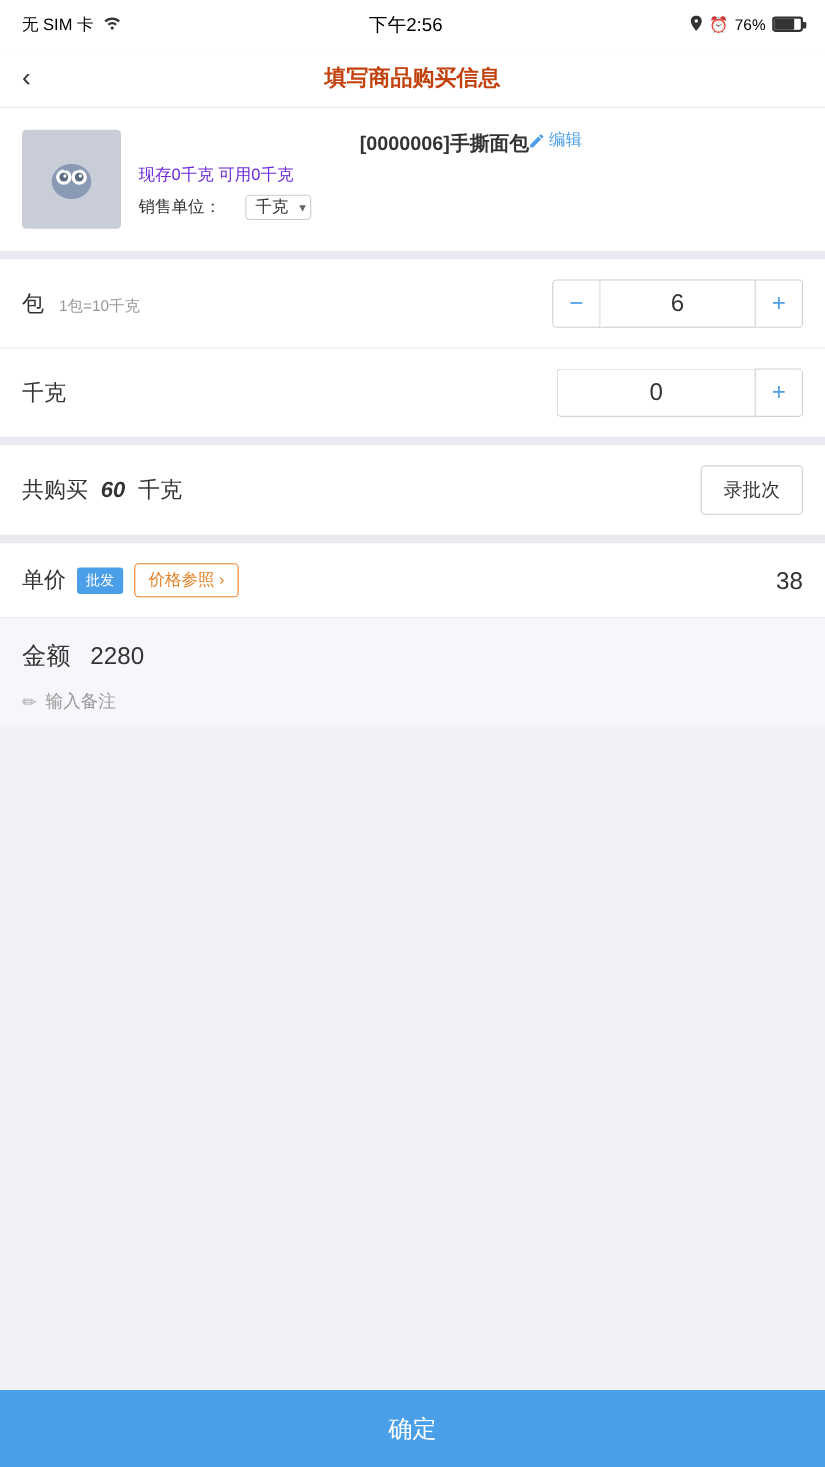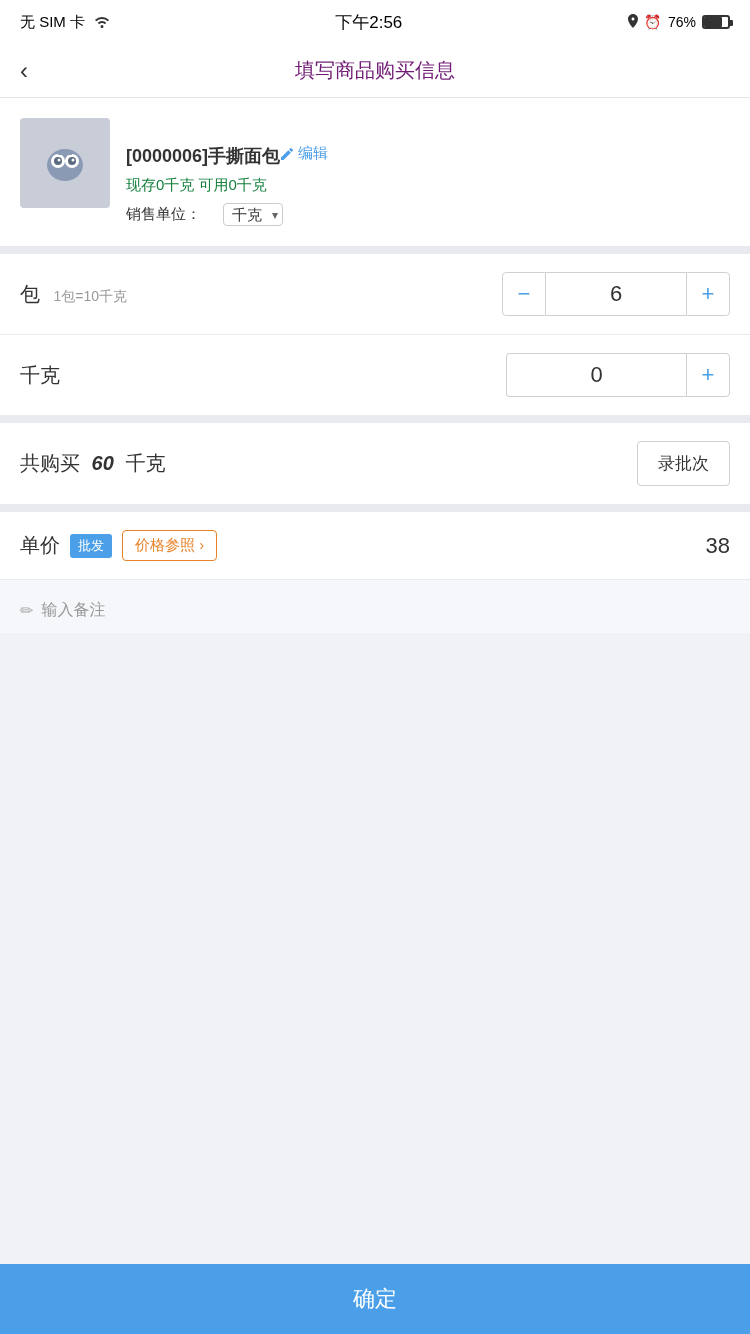--- a/index.html
+++ b/index.html
@@ -52,36 +52,36 @@
       position: absolute;
       left: 20px;
       font-size: 24px;
       color: #333;
       cursor: pointer;
       display: flex;
       align-items: center;
     }
     .nav-title {
       font-size: 20px;
-      font-weight: 400;
-      color: #701a75;
+      font-weight: 700;
+      color: #c2410c;
     }
 
     
     .product-card {
       background: #fff;
       padding: 20px;
       display: flex;
       align-items: flex-start;
       gap: 16px;
       border-bottom: 8px solid #e8eaf0;
     }
     .product-info { flex: 1; }
     .product-name { font-size: 18px; font-weight: 600; color: #333; margin-bottom: 8px; }
-    .product-stock { font-size: 15px; color: #15803d; margin-bottom: 8px; }
+    .product-stock { font-size: 15px; color: #6d28d9; margin-bottom: 8px; }
     .product-unit { font-size: 15px; color: #333; display: flex; align-items: center; gap: 22px; }
     .unit-select {
       border: 1px solid #ccc;
       border-radius: 4px;
       padding: 2px 20px 2px 8px;
       font-size: 15px;
       color: #333;
       background: #fff;
       appearance: none;
       position: relative;
@@ -298,21 +298,21 @@
       <circle cx="18" cy="18" r="4" fill="#5a6a80"></circle>
       <circle cx="32" cy="18" r="4" fill="#5a6a80"></circle>
       <circle cx="19" cy="17" r="1.5" fill="#fff"></circle>
       <circle cx="33" cy="17" r="1.5" fill="#fff"></circle>
       <path d="M21 27 Q25 30 29 27" stroke="#8a9ab5" stroke-width="2" fill="none"></path>
       <path d="M20 6 L22 12 L18 12 Z" fill="#8a9ab5"></path>
       <path d="M30 6 L32 12 L28 12 Z" fill="#8a9ab5"></path>
     </svg>
   </div>
   <div class="product-info">
-    <div style="display:flex; justify-content:flex-start; align-items:flex-start;margin-top:26px;">
+    <div style="display:flex; justify-content:center; align-items:flex-start;">
       <div class="product-name">[0000006]手撕面包</div>
       <div class="edit-btn">
         <svg width="14" height="14" viewBox="0 0 14 14">
             <path d="M1 10.5V13h2.5l7.37-7.37-2.5-2.5L1 10.5zm11.79-6.79a.664.664 0 0 0 0-.94l-1.56-1.56a.664.664 0 0 0-.94 0l-1.22 1.22 2.5 2.5 1.22-1.22z" fill="#4a9fe8"></path>
           </svg>
         <span>编辑</span>
       </div>
     </div>
     <div class="product-stock">现存0千克   可用0千克</div>
     <div class="product-unit">
@@ -356,20 +356,24 @@
 </div>
 
 <div class="price-section">
   <span class="price-label">单价</span>
   <span class="price-tag">批发</span>
   <button class="price-ref-btn">价格参照 ›</button>
   <span class="price-value">38</span>
 </div>
 
 <div class="amount-section">
+  <div class="amount-row">
+    <span>金额</span>
+    <span style="margin-left: 12px;">2280</span>
+  </div>
   <div class="note-row">
     <span class="note-icon">✏</span>
     <span>输入备注</span>
   </div>
 </div>
 
 <div class="empty-space"></div>
 
 <button class="confirm-btn">确定</button>
 

